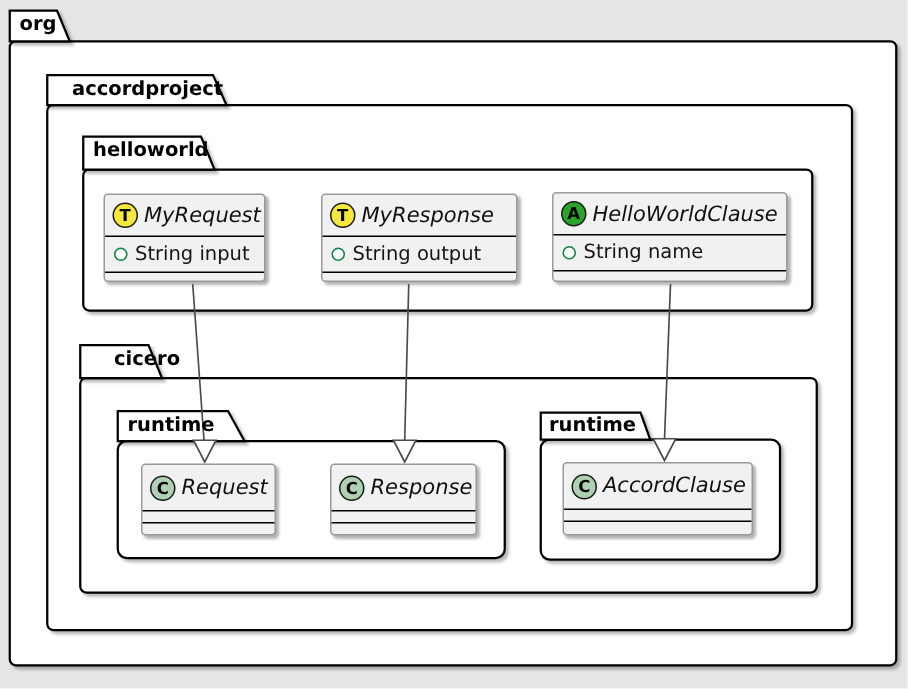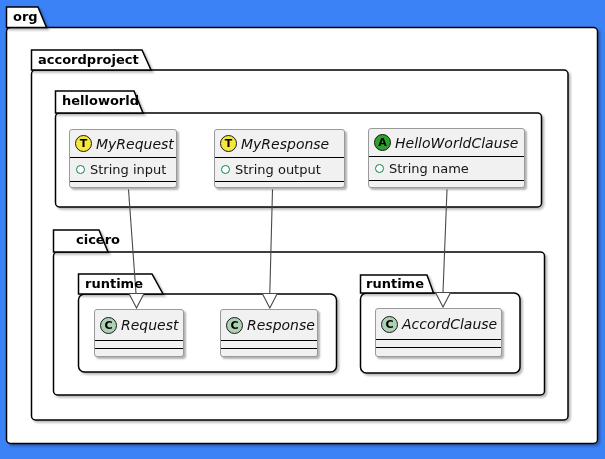--- a/index.html
+++ b/index.html
@@ -1,17 +1,17 @@
 <!DOCTYPE html>
 <html><head>
 <meta charset="utf-8">
 <style>
   html,body{margin:0;padding:0;background:#ffffff;}
   #stage{
-    position:relative;width:605px;height:459px;background:#3b82f6;
+    position:relative;width:605px;height:459px;background:#e5e5e5;
     font-family:"DejaVu Sans","Liberation Sans",sans-serif;overflow:hidden;
   }
   #pkg-layer{position:absolute;left:0;top:0;}
   .pkg-shape{filter:drop-shadow(2px 2px 1px rgba(0,0,0,0.28));}
   .pkg-body{fill:#ffffff;stroke:#000000;stroke-width:1.5;}
   .pkg-tab{fill:#ffffff;stroke:#000000;stroke-width:1.5;}
   .rel-line{stroke:#4a4a4a;stroke-width:1.1;fill:none;}
   .rel-head{fill:#ffffff;stroke:#4a4a4a;stroke-width:1.1;}
   .pkg-label{
     position:absolute;font-size:13px;font-weight:bold;color:#000;
@@ -72,21 +72,21 @@
     <path class="rel-head" d="M136.5,308 L129,293.5 L144,293.5 Z"></path>
 
     <line class="rel-line" x1="272.5" y1="189.5" x2="269.8" y2="293.5"></line>
     <path class="rel-head" d="M269.8,308 L262.3,293.5 L277.3,293.5 Z"></path>
 
     <line class="rel-line" x1="447" y1="189.5" x2="443" y2="292.5"></line>
     <path class="rel-head" d="M443,307 L435.5,292.5 L450.5,292.5 Z"></path>
   </svg>
 
   <div class="pkg-label" style="left:13px;top:7px;">org</div>
-  <div class="pkg-label" style="left:38px;top:50px;">accordproject</div>
+  <div class="pkg-label" style="left:48px;top:50px;">accordproject</div>
   <div class="pkg-label" style="left:62px;top:91px;">helloworld</div>
   <div class="pkg-label" style="left:60px;top:230px;margin-left:16px;">cicero</div>
   <div class="pkg-label" style="left:85px;top:274px;">runtime</div>
   <div class="pkg-label" style="left:366px;top:274px;">runtime</div>
 
   <div class="clsbox" style="left:69px;top:129px;width:108px;height:59px;">
     <div class="cls-title row-title-a">
       <span class="spot" style="background-color: rgb(245, 231, 60);">T</span>
       <span class="cls-name">MyRequest</span>
     </div>

